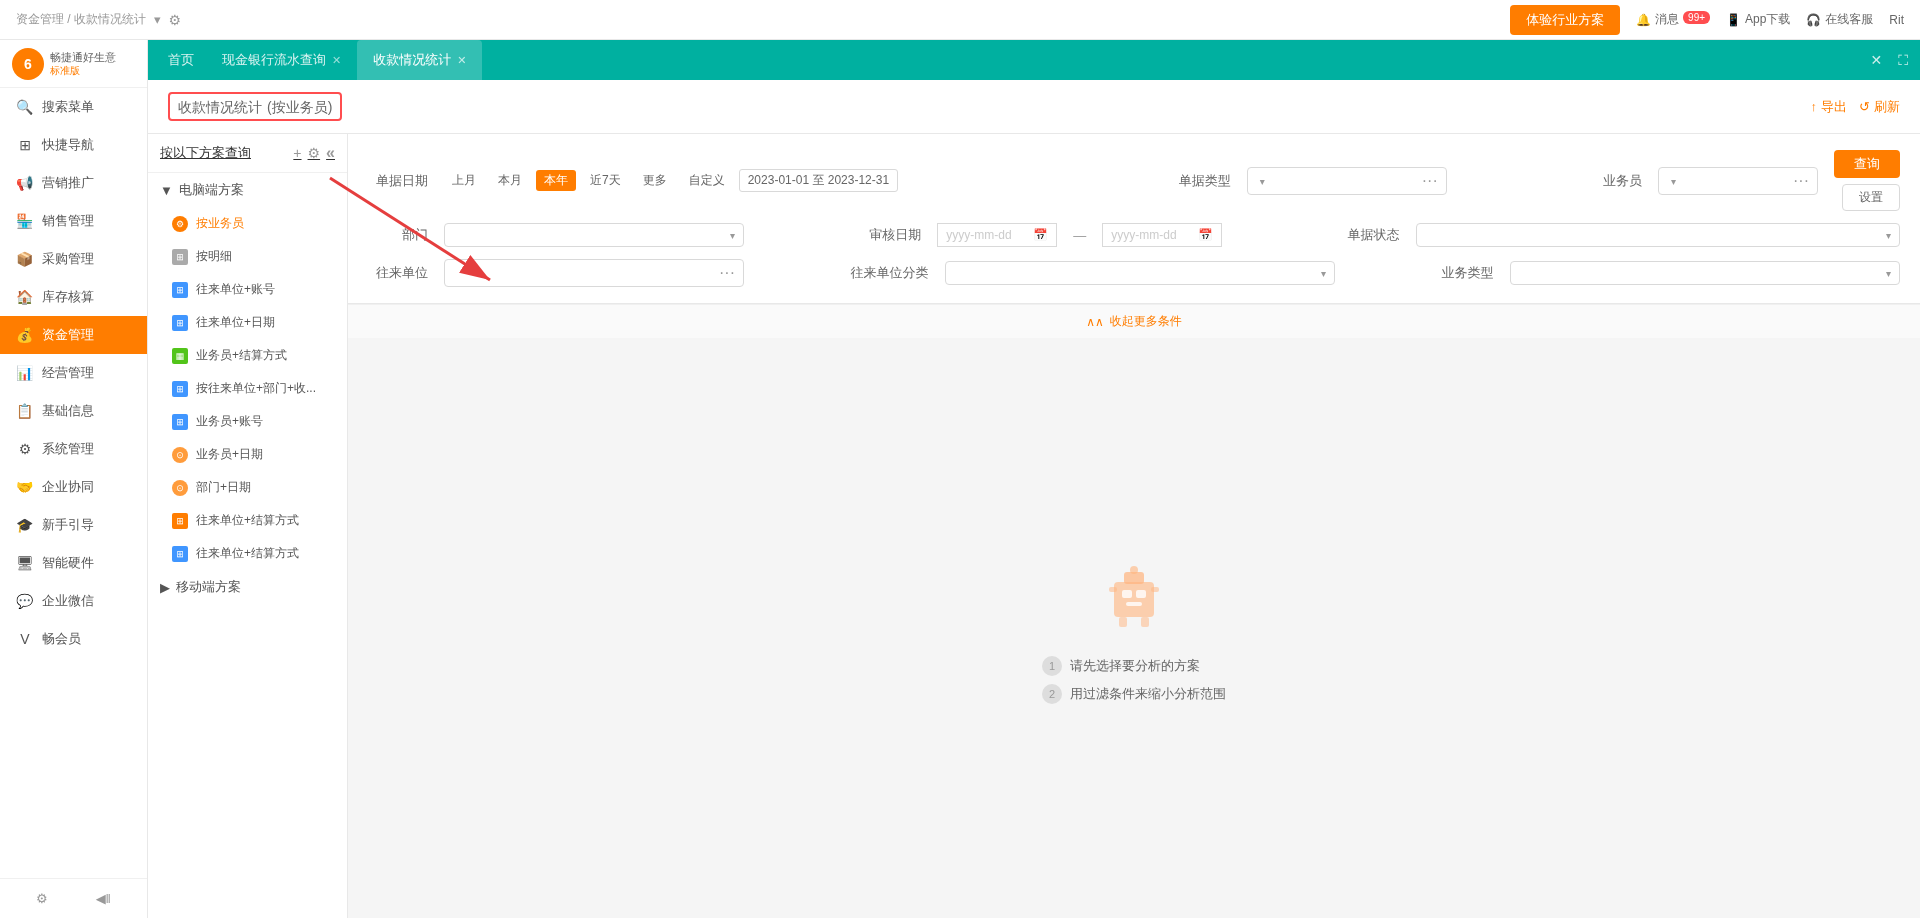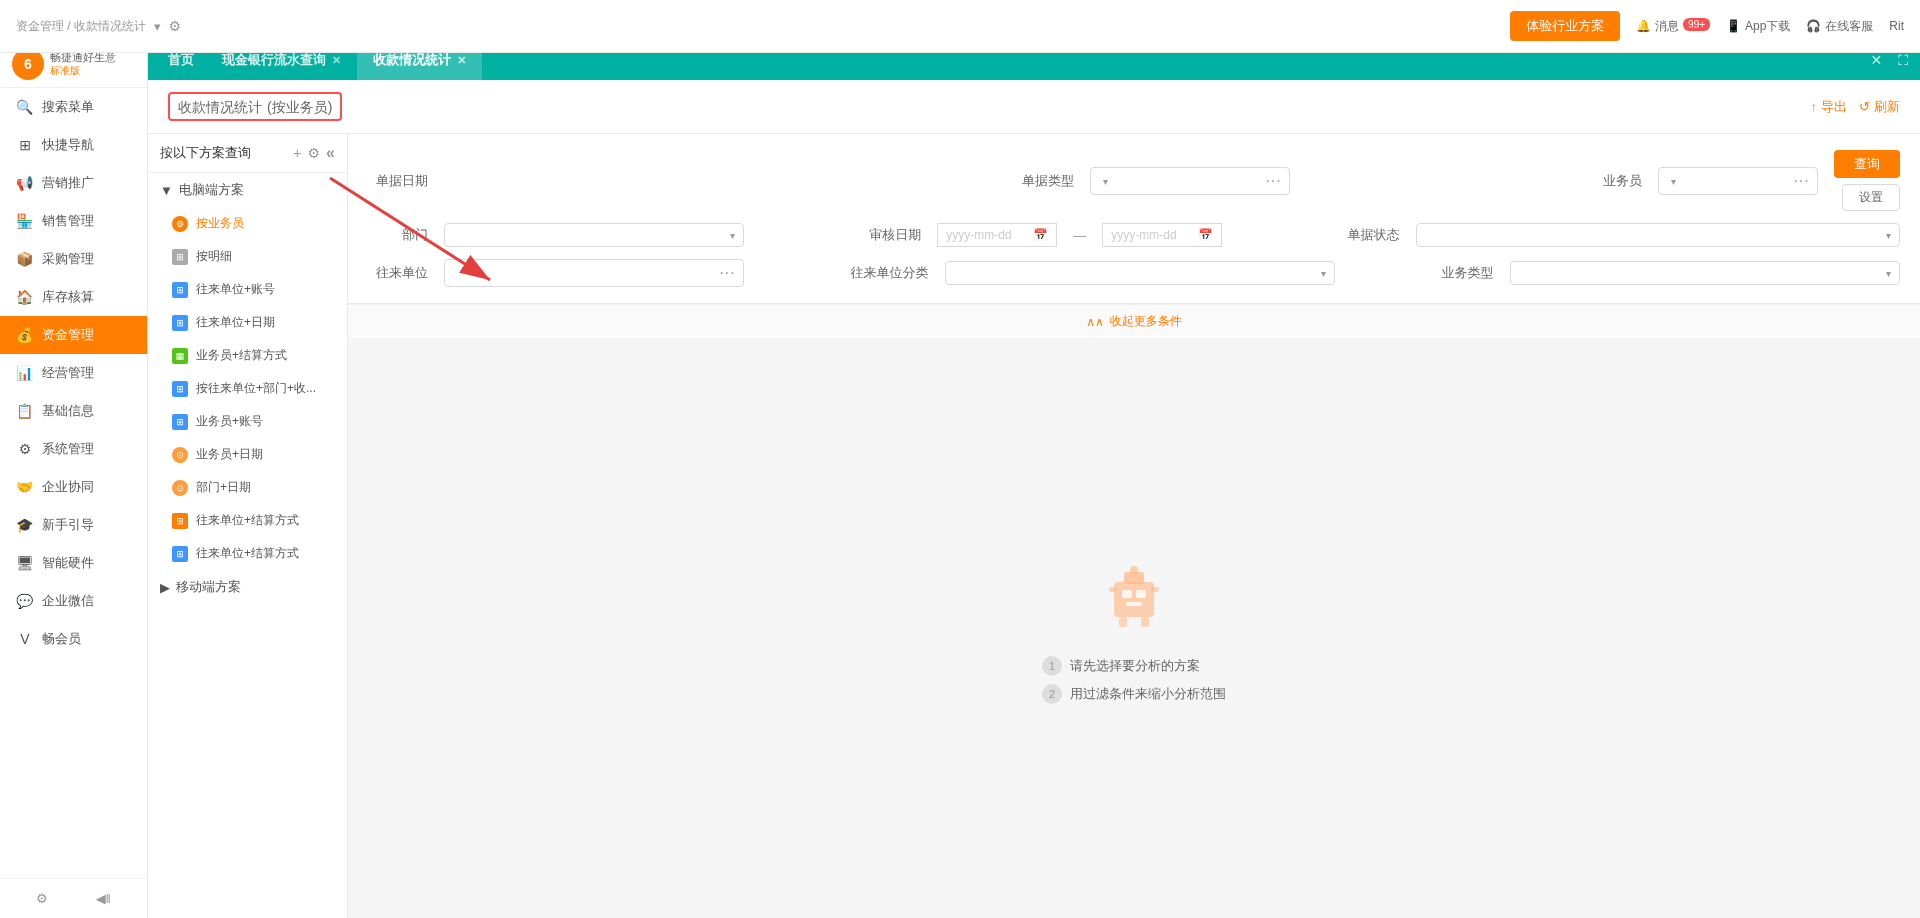--- a/index.html
+++ b/index.html
@@ -1,20 +1,20 @@
 <!DOCTYPE html>
 <html><head>
   <meta charset="utf-8">
   <style>
     * { box-sizing: border-box; margin: 0; padding: 0; font-family: 'Microsoft YaHei', 'PingFang SC', sans-serif; }
     body { background: #f0f2f5; font-size: 13px; color: #333; overflow: hidden; height: 918px; }
 
     
     .top-bar {
-      height: 53px;
+      height: 40px;
       background: #fff;
       display: flex;
       align-items: center;
       padding: 0 16px;
       border-bottom: 1px solid #e8e8e8;
       position: fixed;
       top: 0; left: 0; right: 0;
       z-index: 100;
     }
     .top-bar-left {
@@ -133,21 +133,20 @@
     .tab-item {
       display: flex;
       align-items: center;
       gap: 6px;
       padding: 0 16px;
       height: 40px;
       color: rgba(255,255,255,0.85);
       cursor: pointer;
       font-size: 13px;
       position: relative;
-      font-weight: bold;
     }
     .tab-item.home { padding: 0 12px; }
     .tab-item.active {
       background: rgba(255,255,255,0.2);
       color: #fff;
       border-radius: 4px 4px 0 0;
     }
     .tab-close {
       font-size: 11px;
       opacity: 0.7;
@@ -231,20 +230,21 @@
       overflow-y: auto;
     }
     .panel-header {
       display: flex;
       align-items: center;
       justify-content: space-between;
       padding: 10px 12px;
       border-bottom: 1px solid #f0f0f0;
       font-size: 13px;
       color: #333;
+      text-decoration: underline;
     }
     .panel-header-actions {
       display: flex;
       gap: 6px;
       align-items: center;
     }
     .panel-icon-btn {
       cursor: pointer;
       color: #999;
       font-size: 14px;
@@ -678,20 +678,33 @@
           <span>移动端方案</span>
         </div>
       </div>
 
       <div class="right-panel">
 
         <div class="filter-section">
 
           <div class="filter-row">
             <span class="filter-label">单据日期</span>
+            <div class="filter-date-group">
+              <span class="date-tab">上月</span>
+              <span class="date-tab">本月</span>
+              <span class="date-tab active">本年</span>
+              <span class="date-tab">近7天</span>
+              <span class="date-tab">更多</span>
+              <span class="date-tab">自定义</span>
+              <span class="date-range">
+                <span>2023-01-01</span>
+                至
+                <span>2023-12-31</span>
+              </span>
+            </div>
             <span style="flex:1;"></span>
             <span class="filter-label" style="width:auto;">单据类型</span>
             <div class="filter-select" style="min-width:200px;">
               <span></span>
               <span class="chevron-down"></span>
               <span style="margin-left:auto;color:#999;font-size:16px;">···</span>
             </div>
             <span style="flex:0.5;"></span>
             <span class="filter-label" style="width:auto;">业务员</span>
             <div class="filter-select" style="min-width:160px;">

